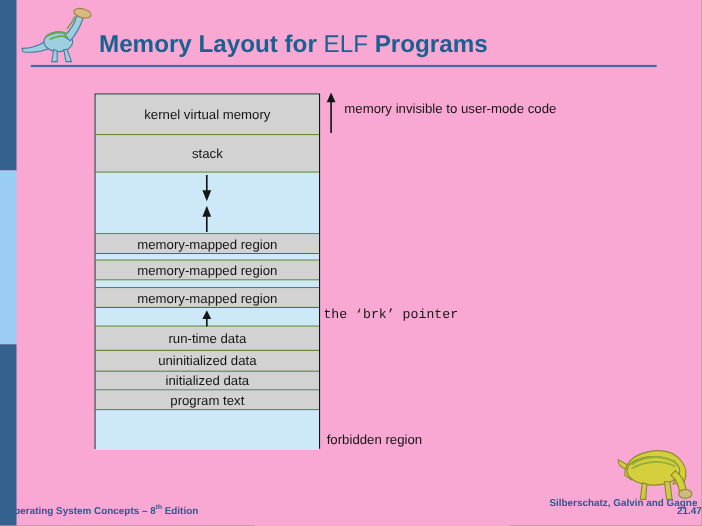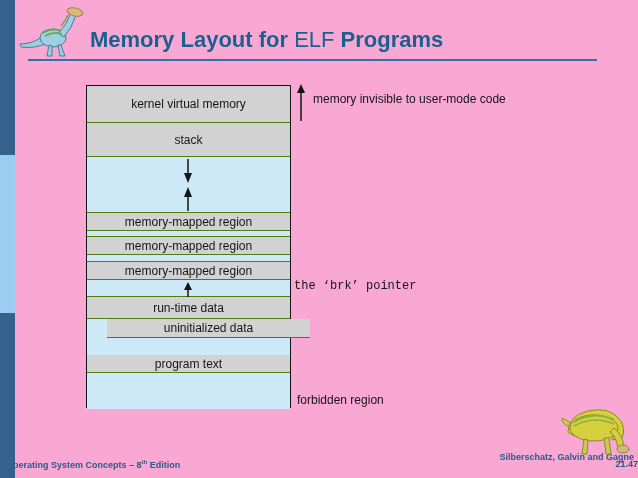--- a/index.html
+++ b/index.html
@@ -42,21 +42,21 @@
   .r0{top:0;height:37px;}
   .r1{top:37px;height:34px;}
   .r2{top:71px;height:56px;}
   .r3{top:127px;height:18px;}
   .r4{top:145px;height:6px;}
   .r5{top:151px;height:18px;}
   .r6{top:169px;height:7px;}
   .r7{top:176px;height:18px;}
   .r8{top:194px;height:17px;}
   .r9{top:211px;height:22px;}
-  .r10{top:233px;height:19px;margin-left:20px;}
+  .r10{top:233px;height:19px;}
   .r11{top:252px;height:17px;}
   .r12{top:269px;height:18px;}
   .r13{top:287px;height:36px;border-bottom:none;}
 
   .arrow{position:absolute;}
   .arr-stack-down{left:95px;top:73px;}
   .arr-mmap-up{left:95px;top:101px;}
   .arr-brk-up{left:95px;top:196px;}
 
   
@@ -117,20 +117,21 @@
     <div class="row gray r1">stack</div>
     <div class="row blue r2"></div>
     <div class="row gray r3">memory-mapped region</div>
     <div class="row blue r4"></div>
     <div class="row gray r5">memory-mapped region</div>
     <div class="row blue r6"></div>
     <div class="row gray r7">memory-mapped region</div>
     <div class="row blue r8"></div>
     <div class="row gray r9">run-time data</div>
     <div class="row gray r10">uninitialized data</div>
+    <div class="row gray r11">initialized data</div>
     <div class="row gray r12">program text</div>
     <div class="row blue r13"></div>
 
     <svg class="arrow arr-stack-down" width="12" height="24" viewBox="0 0 12 24">
       <line x1="6" y1="0" x2="6" y2="16" stroke="#151515" stroke-width="1.5"></line>
       <polygon points="2,14 10,14 6,24" fill="#151515"></polygon>
     </svg>
     <svg class="arrow arr-mmap-up" width="12" height="24" viewBox="0 0 12 24">
       <polygon points="6,0 2,10 10,10" fill="#151515"></polygon>
       <line x1="6" y1="8" x2="6" y2="24" stroke="#151515" stroke-width="1.5"></line>

